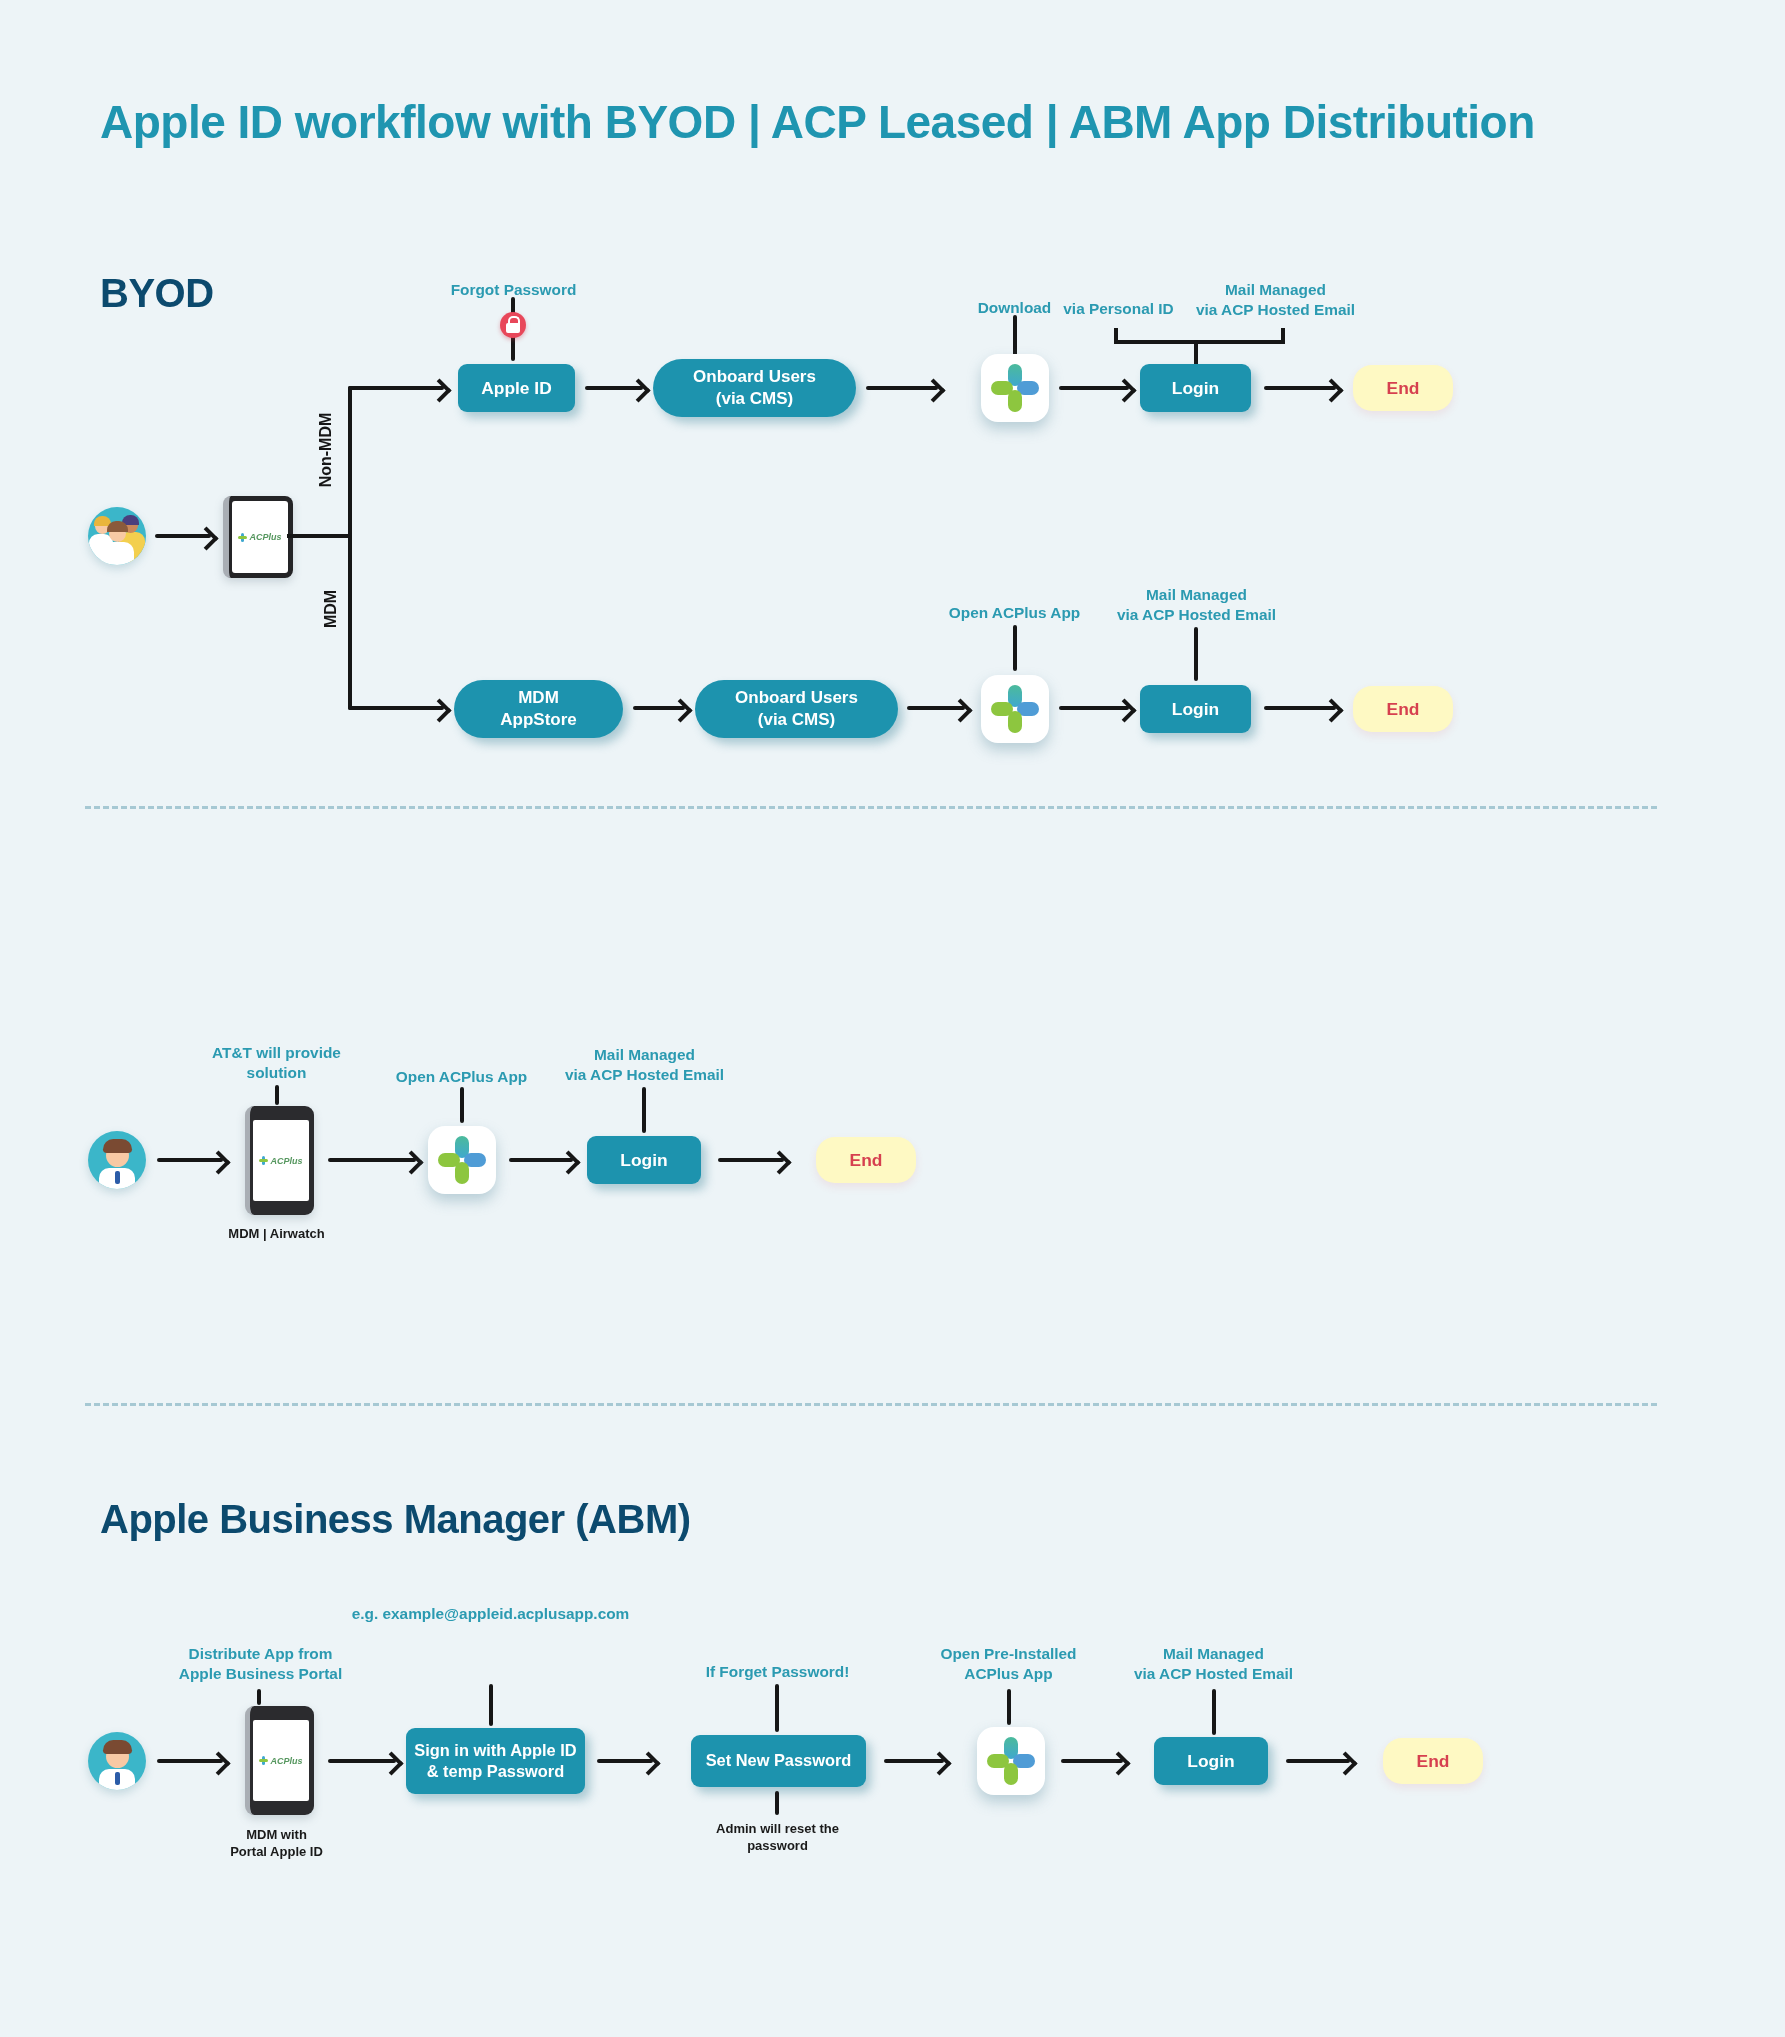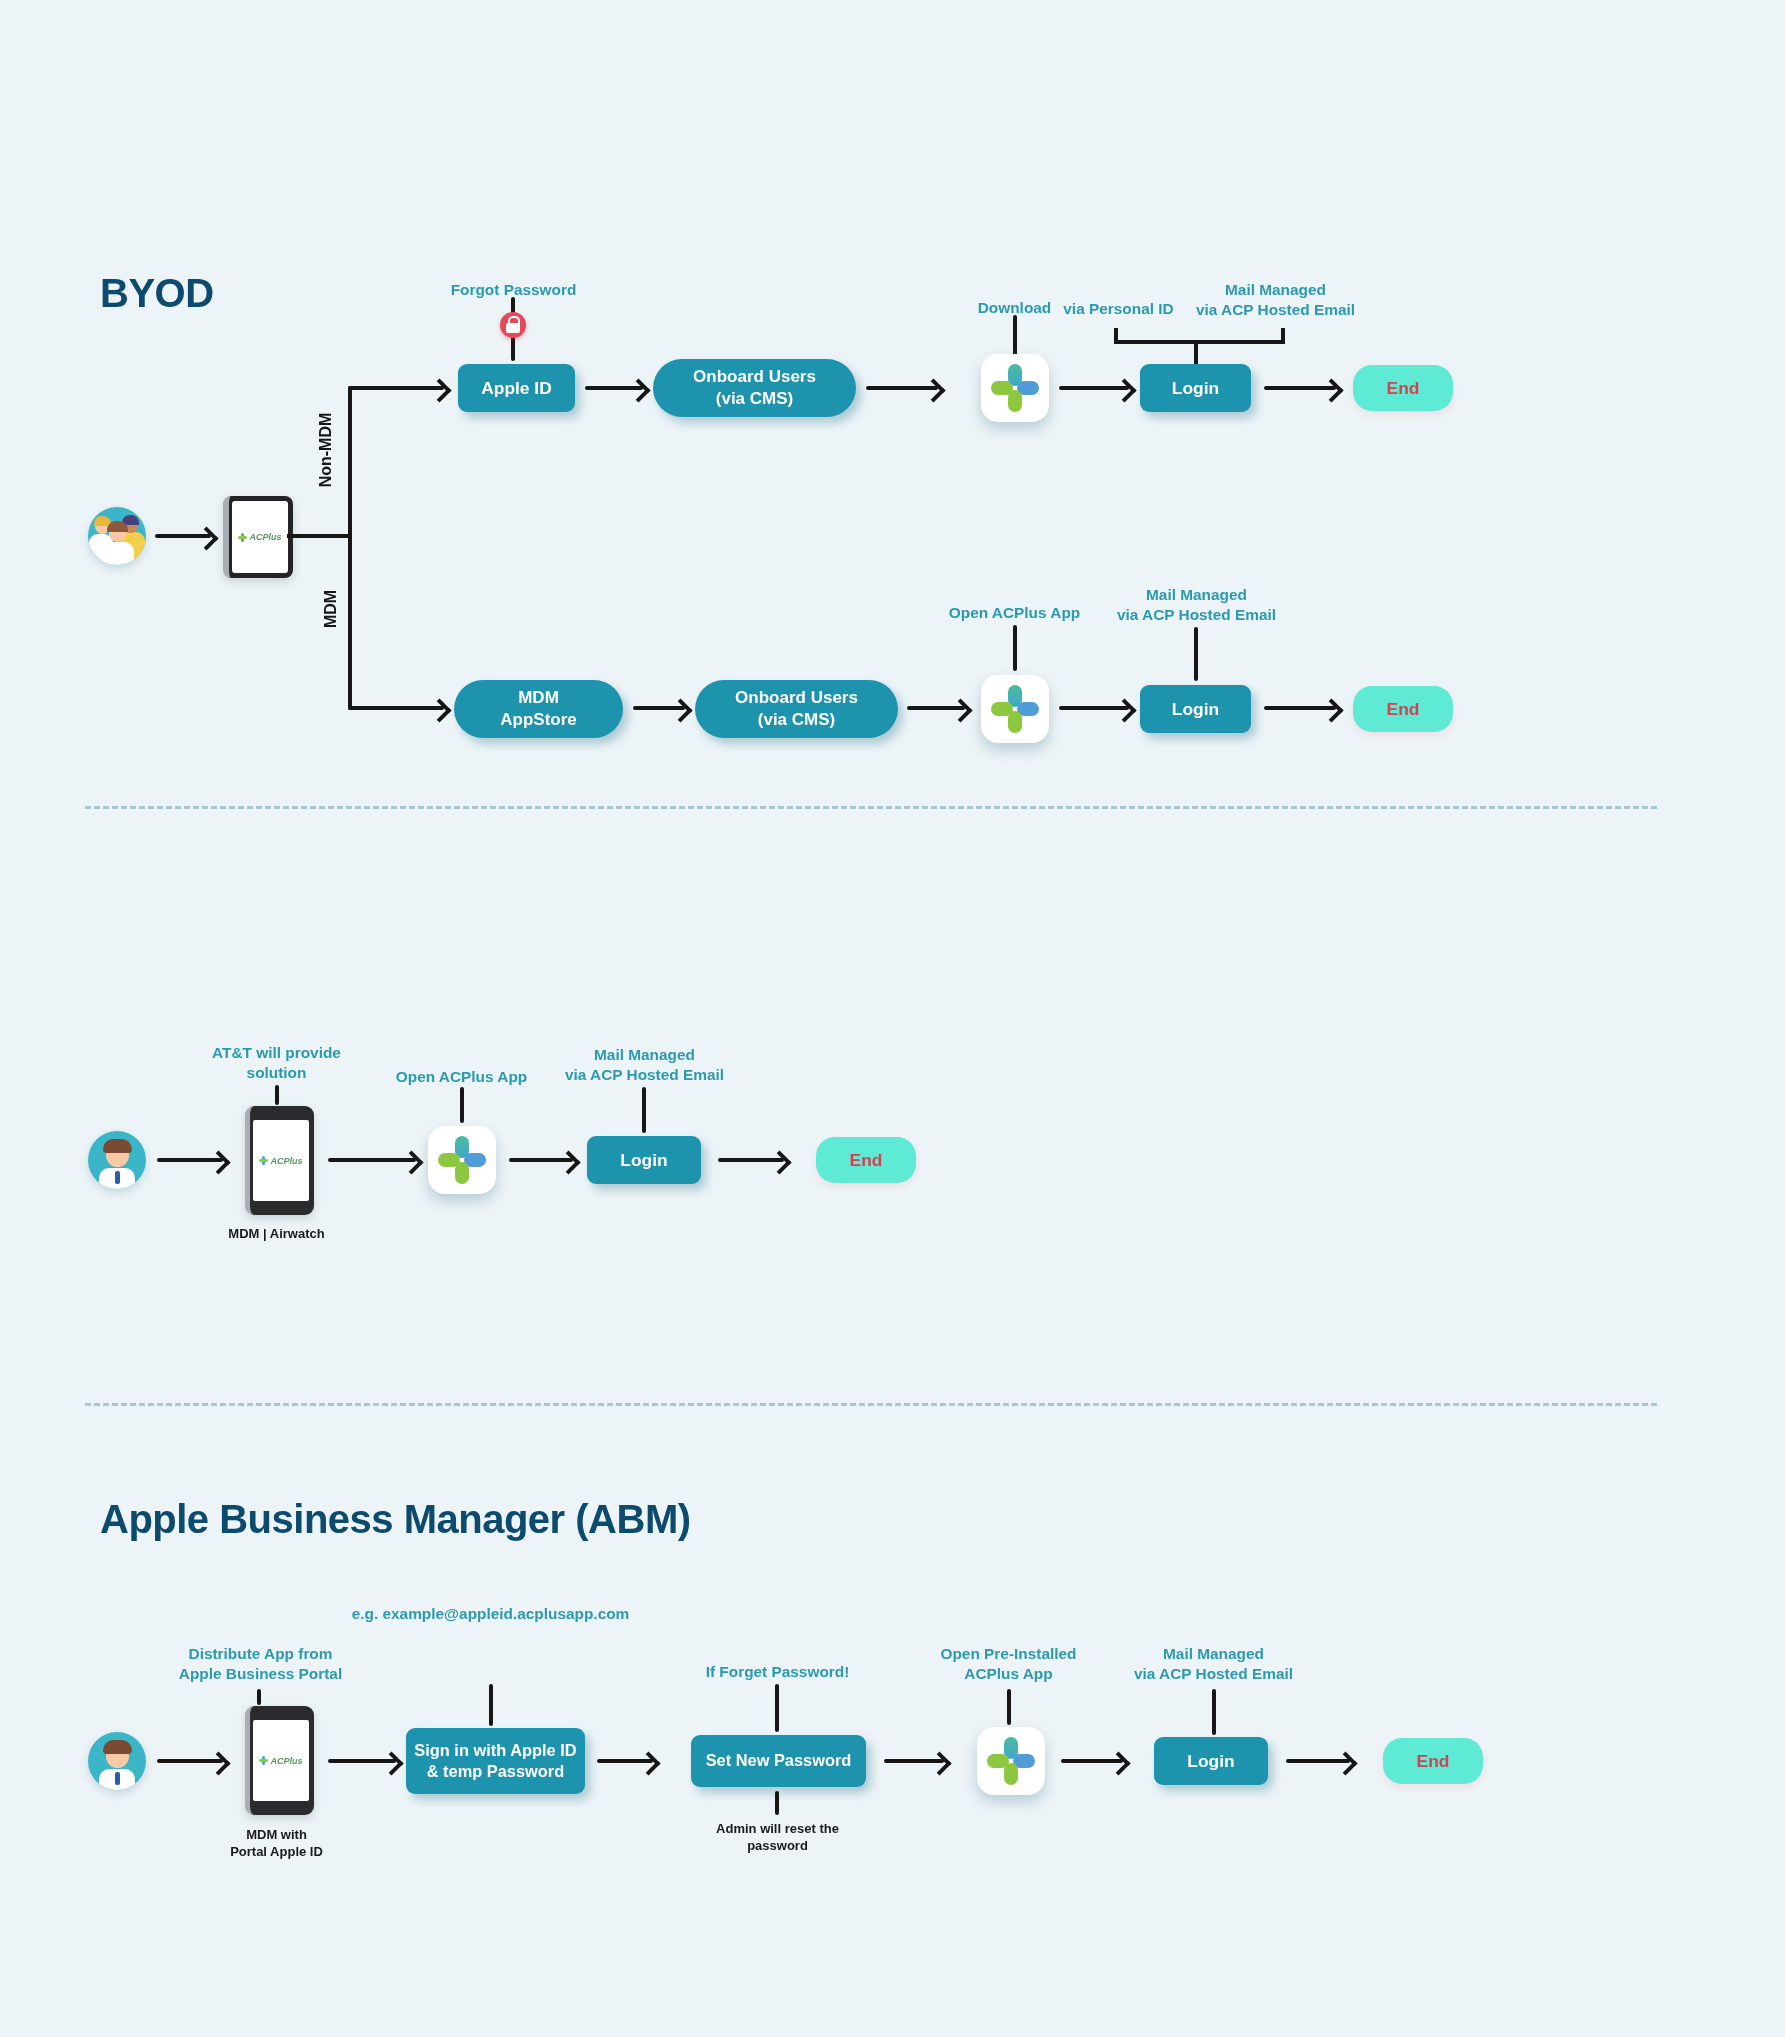--- a/index.html
+++ b/index.html
@@ -11,21 +11,21 @@
   .h1 { position:absolute; font-size:46px; font-weight:800; color:#1f95b0; letter-spacing:-0.5px; white-space:nowrap; }
   .h2 { position:absolute; font-size:40px; font-weight:bold; color:#0c4a6e; letter-spacing:-0.5px; white-space:nowrap; }
   .lbl { position:absolute; font-size:15.4px; font-weight:bold; color:#2b9ab1; text-align:center; white-space:pre-line; line-height:1.3; }
   .blabel { position:absolute; font-size:13px; font-weight:bold; color:#1a1a1a; text-align:center; white-space:pre-line; line-height:1.3; }
   .rot { position:absolute; width:90px; height:20px; display:flex; align-items:center; justify-content:center;
          font-size:16px; font-weight:bold; color:#161616; transform:rotate(-90deg); white-space:nowrap; }
   .tealbox { position:absolute; background:#1d93ae; color:#ffffff; font-weight:bold; font-size:17.4px;
              display:flex; align-items:center; justify-content:center; text-align:center;
              border-radius:9px; box-shadow:5px 6px 10px rgba(90,150,168,.45); white-space:pre-line; line-height:1.3; }
   .pill { border-radius:30px; }
-  .endbox { position:absolute; background:#5eead4; color:#d6404f; font-weight:bold; font-size:17.4px;
+  .endbox { position:absolute; background:#fef9c3; color:#d6404f; font-weight:bold; font-size:17.4px;
             display:flex; align-items:center; justify-content:center; border-radius:19px;
             box-shadow:0 4px 8px rgba(214,64,79,.10); }
   .hline { position:absolute; height:4px; background:#161616; }
   .vline { position:absolute; width:4px; background:#161616; border-radius:2px; }
   .arrow { position:absolute; height:4px; background:#161616; border-radius:2px; }
   .arrow::after { content:""; position:absolute; right:-4px; top:-4.5px; width:13px; height:13px;
                   border-top:4px solid #161616; border-right:4px solid #161616; transform:rotate(45deg); }
   .bracket { position:absolute; height:12px; border-left:4px solid #161616; border-right:4px solid #161616;
              border-bottom:4px solid #161616; }
   .divider { position:absolute; left:85px; width:1572px; height:0; border-top:3px dashed #a6c8d3; }
@@ -78,20 +78,21 @@
            box-shadow:0 2px 4px rgba(200,50,70,.35); }
   .lockc::before { content:""; position:absolute; left:8px; top:4px; width:8px; height:8px;
                    border:2px solid #fff; border-bottom:none; border-radius:5px 5px 0 0; }
   .lockc::after  { content:""; position:absolute; left:6px; top:11px; width:14px; height:10px; background:#fff; border-radius:2px; }
 </style>
 </head>
 <body>
 
 <div id="canvas">
 
+  <div class="h1" style="left:100px; top:95px;">Apple ID workflow with BYOD | ACP Leased | ABM App Distribution</div>
 
   <div class="h2" style="left:100px; top:271px;">BYOD</div>
 
   <div class="avatar" style="left:88px; top:507px;">
     <i class="avpart g1body"></i>
     <i class="avpart g1head"></i>
     <i class="avpart g1hair"></i>
     <i class="avpart g2body"></i>
     <i class="avpart g2head"></i>
     <i class="avpart g2hair"></i>

